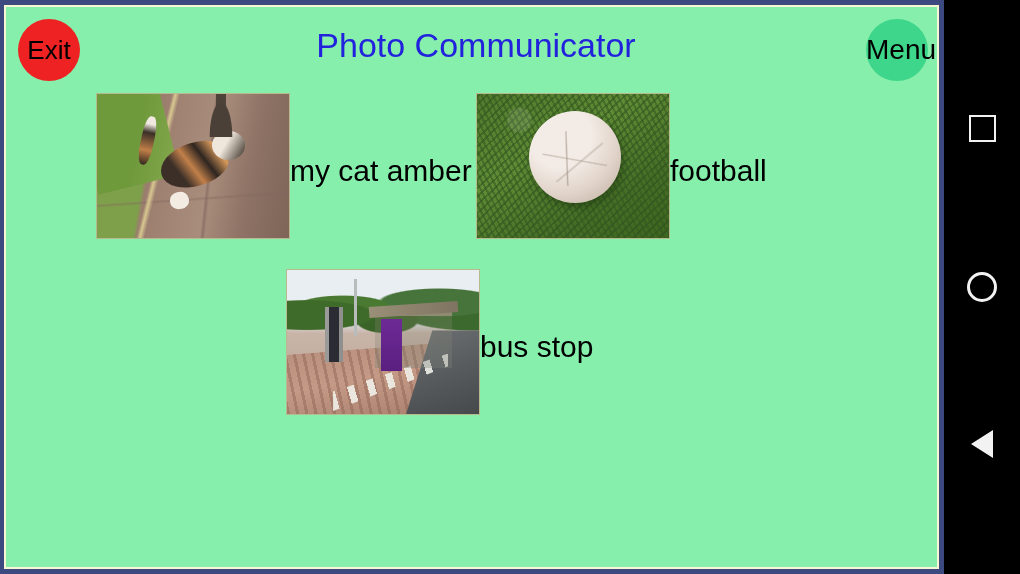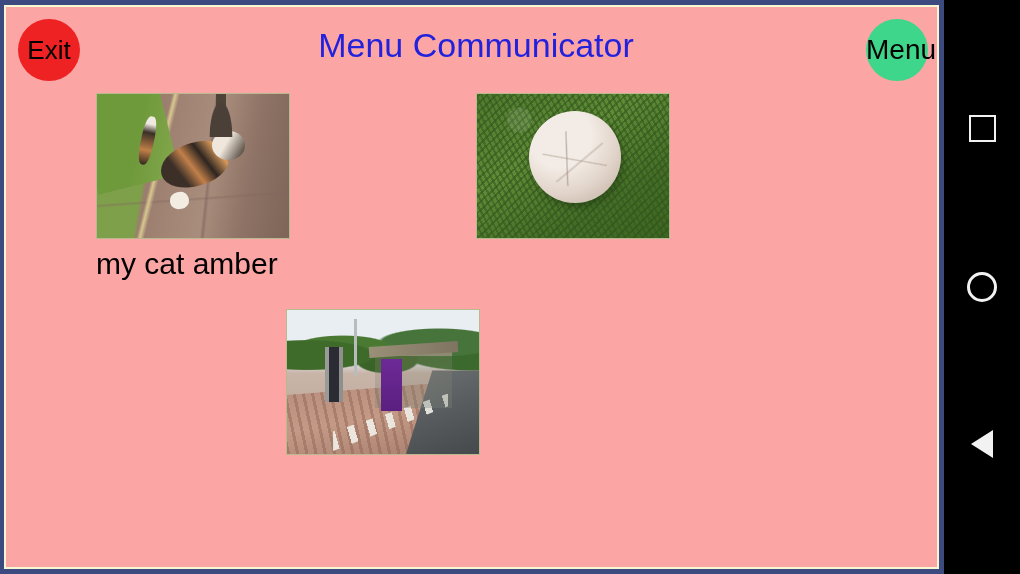--- a/index.html
+++ b/index.html
@@ -29,21 +29,21 @@
     width: 944px;
     height: 574px;
     box-sizing: border-box;
     background: #f0f0b8;
     border: 5px solid #3c4a80;
     border-left-width: 4px;
   }
   #app-inner {
     position: absolute;
     left: 0; top: 0; right: 0; bottom: 0;
-    background: #fca5a5;
+    background: #86efac;
     border: 2px solid #f7f7d4;
     box-sizing: border-box;
   }
 
   
   #exit-button {
     position: absolute;
     left: 12px;
     top: 12px;
     width: 62px;
@@ -91,21 +91,21 @@
     top: 86px;
     width: 940px;
     display: flex;
     flex-wrap: wrap;
     justify-content: center;
   }
   .photo-cell {
     width: 380px;
     margin: 0 0 30px 0;
     display: flex;
-    flex-direction: column;
+    align-items: center;
     cursor: pointer;
   }
   .photo-thumb {
     width: 194px;
     height: 146px;
     border: 1px solid #b9b98f;
     box-sizing: border-box;
     position: relative;
     overflow: hidden;
     background: #8aa06a;
@@ -403,53 +403,55 @@
 </head>
 <body>
 
 <div id="screen">
 
   <div id="app-window">
     <div id="app-inner">
 
       <div id="exit-button">Exit</div>
 
-      <div id="page-title">Menu Communicator</div>
+      <div id="page-title">Photo Communicator</div>
 
       <div id="menu-button">Menu</div>
 
       <div id="photo-grid">
 
         <div class="photo-cell">
           <div class="photo-thumb img-cat">
             <div class="cat-tail"></div>
             <div class="cat-body"></div>
             <div class="cat-head"></div>
             <div class="cat-paw"></div>
           </div>
           <div class="photo-label">my cat amber</div>
         </div>
 
         <div class="photo-cell">
           <div class="photo-thumb img-football">
             <div class="ball"></div>
           </div>
+          <div class="photo-label">football</div>
         </div>
 
         <div class="photo-cell">
           <div class="photo-thumb img-busstop">
             <div class="bs-trees"></div>
             <div class="bs-pavement"></div>
             <div class="bs-road"></div>
             <div class="bs-dashes"></div>
             <div class="bs-pole"></div>
             <div class="bs-shelter"></div>
             <div class="bs-panel"></div>
             <div class="bs-kiosk"></div>
           </div>
+          <div class="photo-label">bus stop</div>
         </div>
 
 
       </div>
     </div>
   </div>
 
   <div id="nav-bar">
     <div class="nav-btn" id="nav-recents">
       <div class="ic-square"></div>

